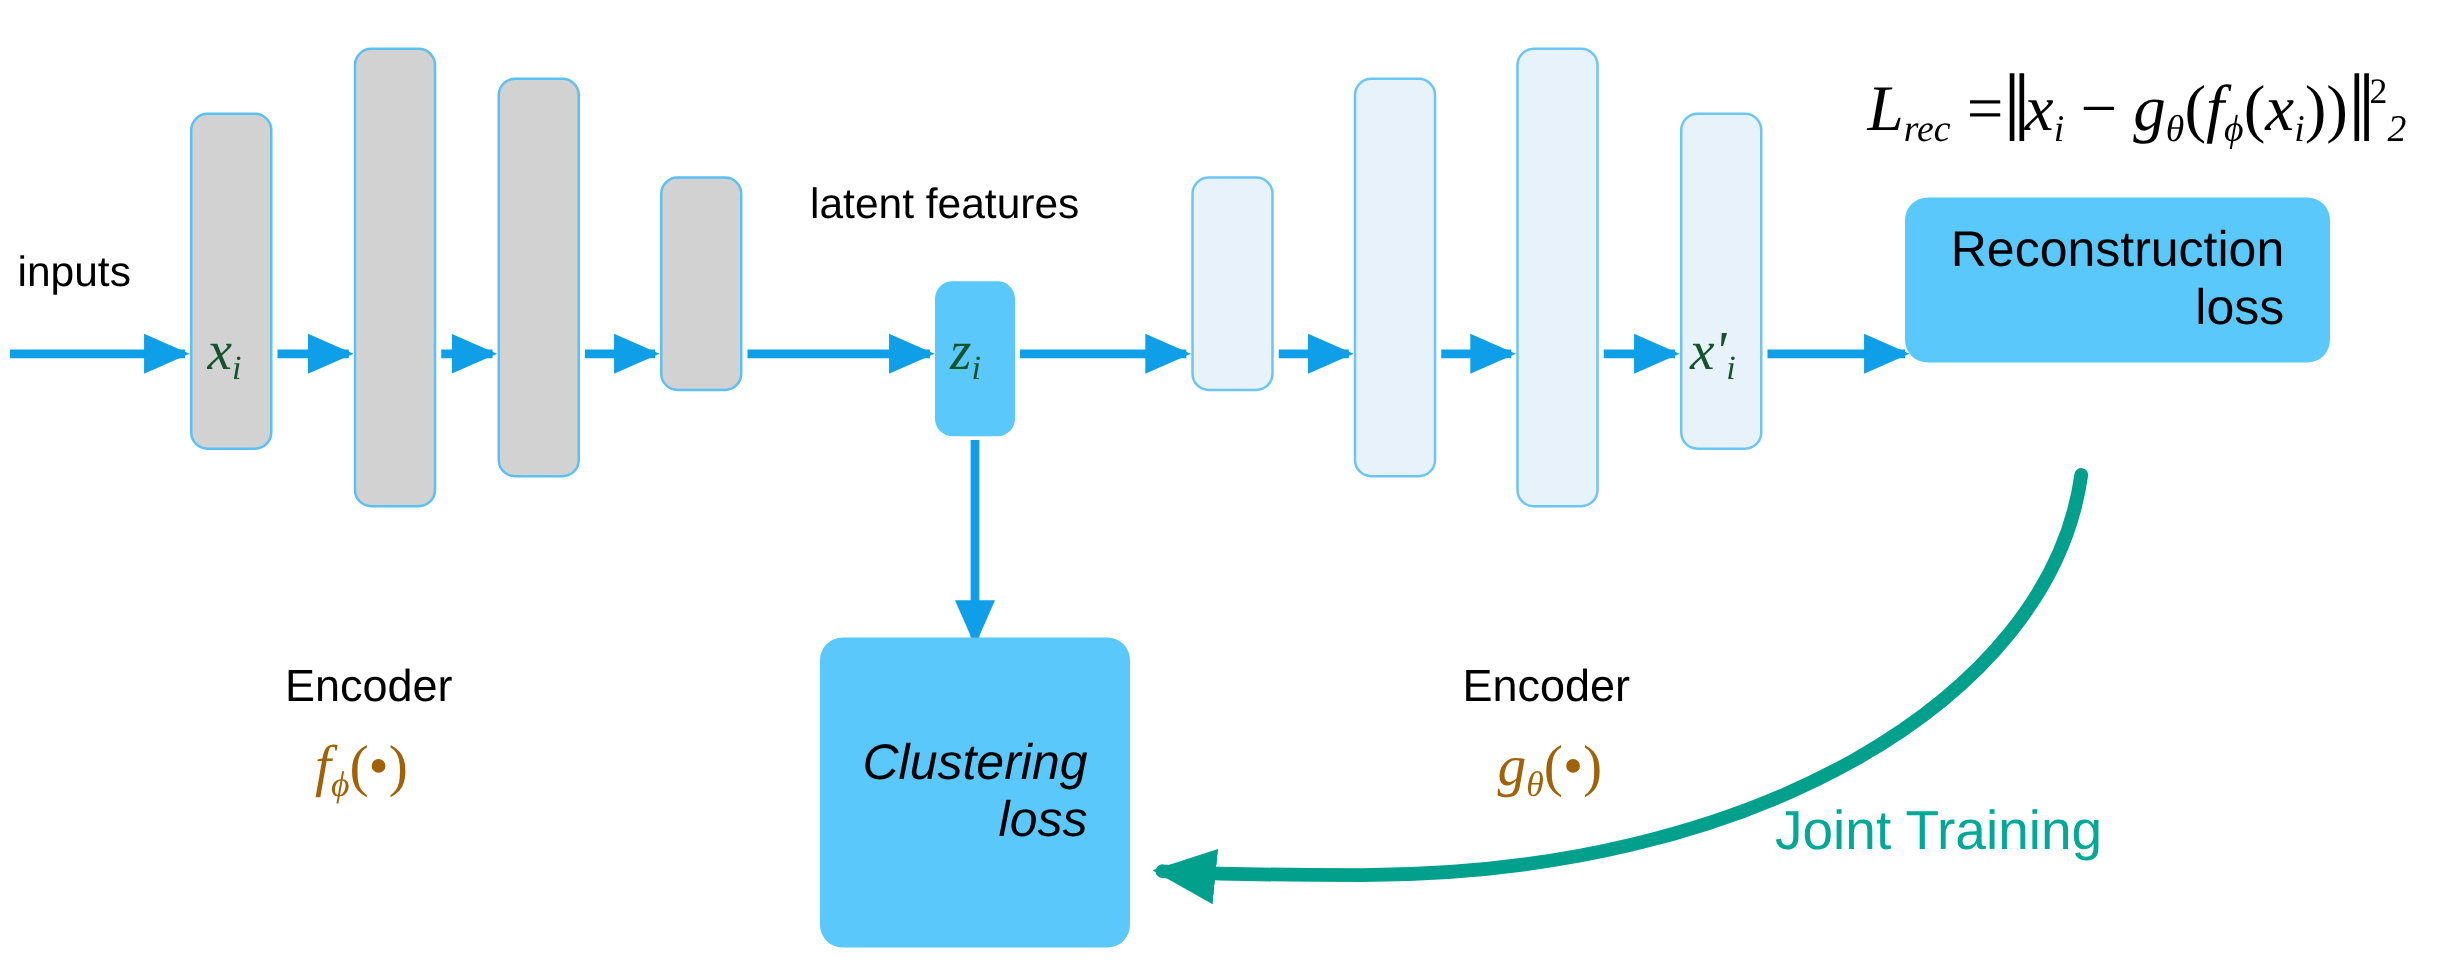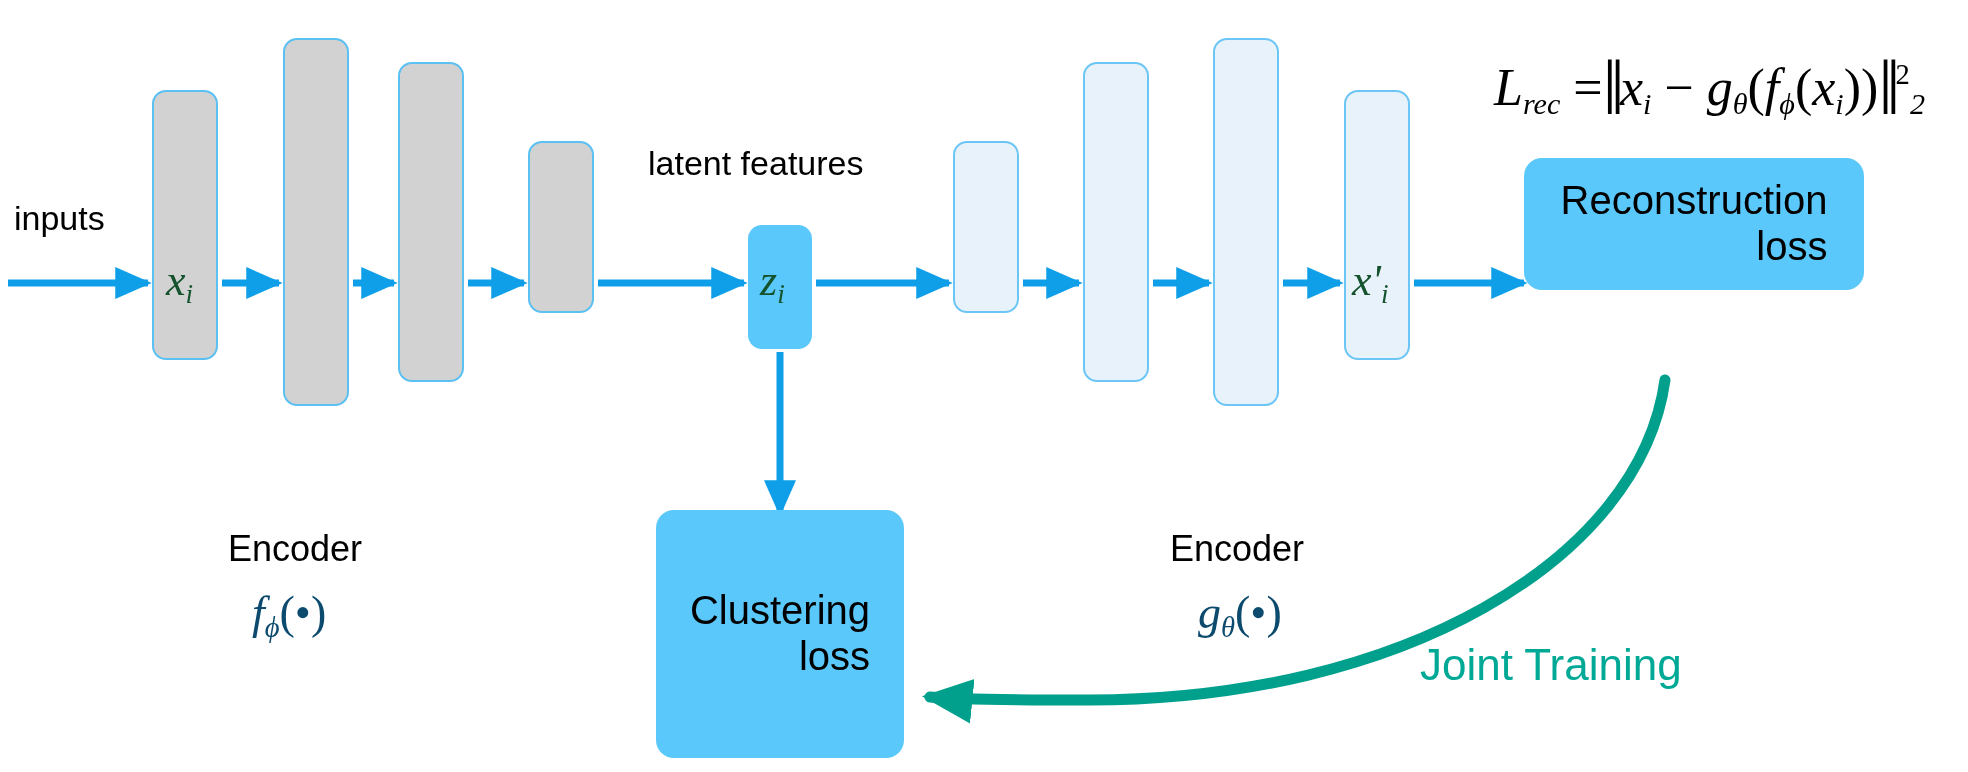--- a/index.html
+++ b/index.html
@@ -130,21 +130,21 @@
   .formula sup {
     font-size: 0.55em;
     vertical-align: 0.75em;
     font-style: normal;
   }
   .fn-label {
     position: absolute;
     font-family: "Liberation Serif", serif;
     font-size: 46px;
     font-style: italic;
-    color: #0c4a6e;
+    color: #a16207;
     white-space: nowrap;
   }
   .fn-label sub {
     font-size: 0.62em;
     vertical-align: -0.3em;
   }
   .fn-label .up { font-style: normal; }
 </style>
 </head>
 <body>
@@ -231,20 +231,20 @@
     <span>L</span><sub>rec</sub><span class="op">&nbsp;</span><span class="op">=</span><span class="norm">‖</span><span>x</span><sub>i</sub><span class="op">&nbsp;</span><span class="op">−</span><span class="op">&nbsp;</span><span>g</span><sub>θ</sub><span class="op">(</span><span>f</span><sub>ϕ</sub><span class="op">(</span><span>x</span><sub>i</sub><span class="op">)</span><span class="op">)</span><span class="norm">‖</span><sup>2</sup><sub>2</sub>
   </span>
 
   <div class="loss-box" style="left:1524px; top:158px; width:340px; height:132px;">
     <span>
       <span>Reconstruction</span><br>
       <span>loss</span>
     </span>
   </div>
 
-  <div class="loss-box" style="left:656px; top:510px; width:248px; height:248px;">
+  <div class="loss-box" style="left:656px; top:510px; width:248px; height:248px;font-style:italic;">
     <span>
       <span>Clustering</span><br>
       <span>loss</span>
     </span>
   </div>
 
 </div>
 
 </body></html>

